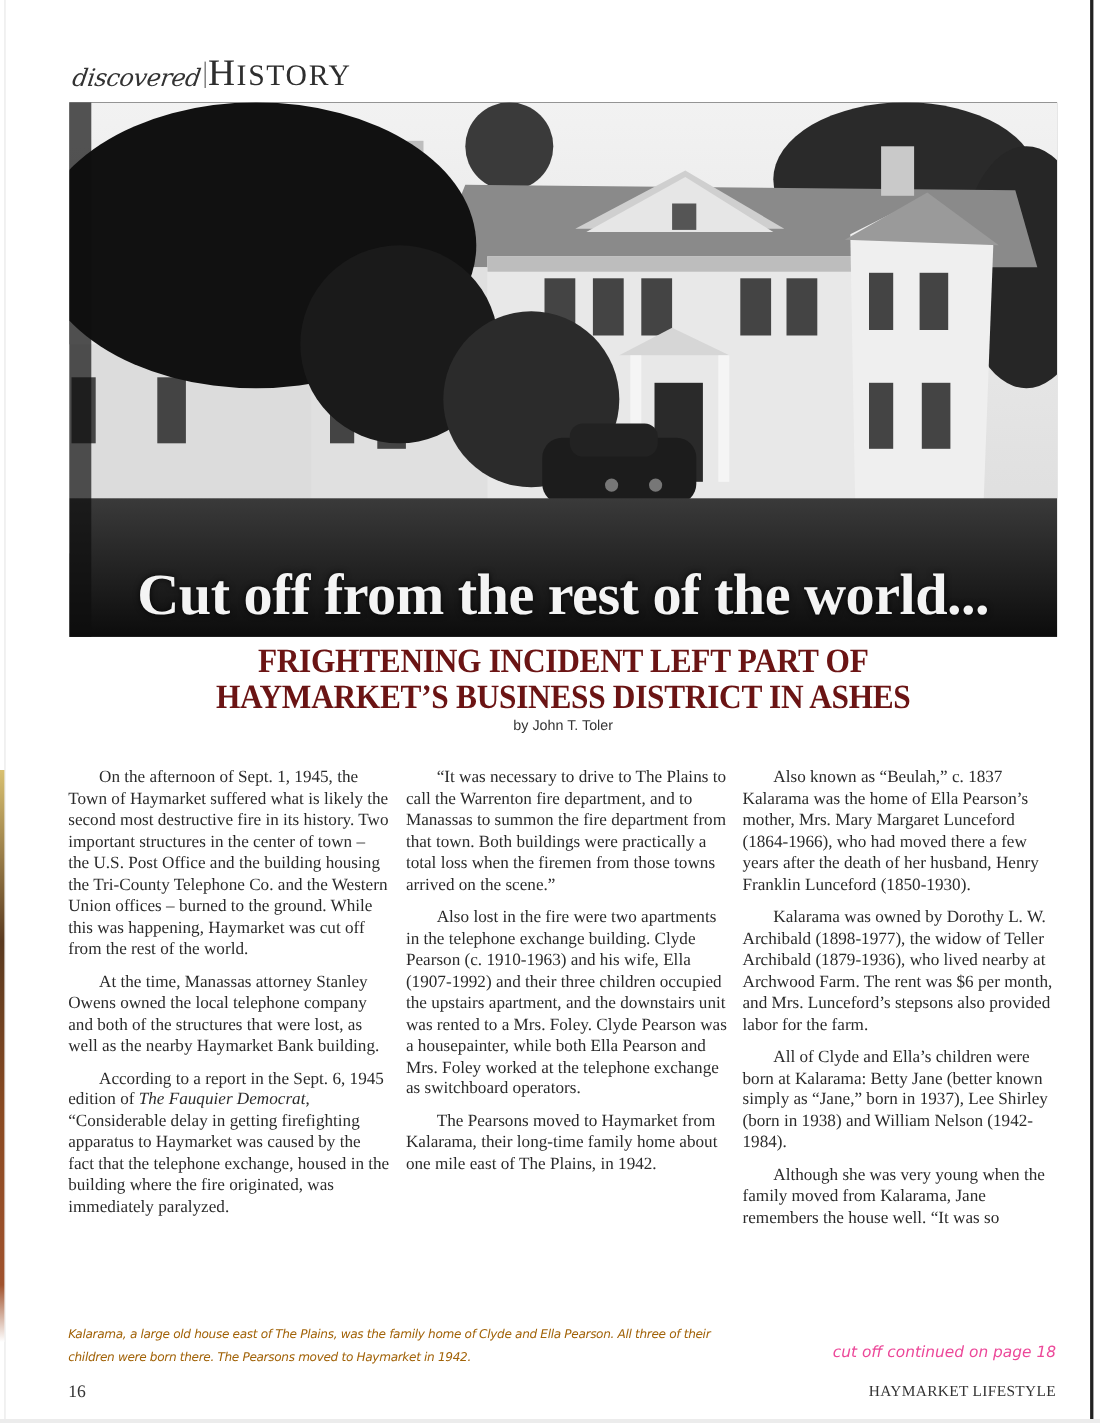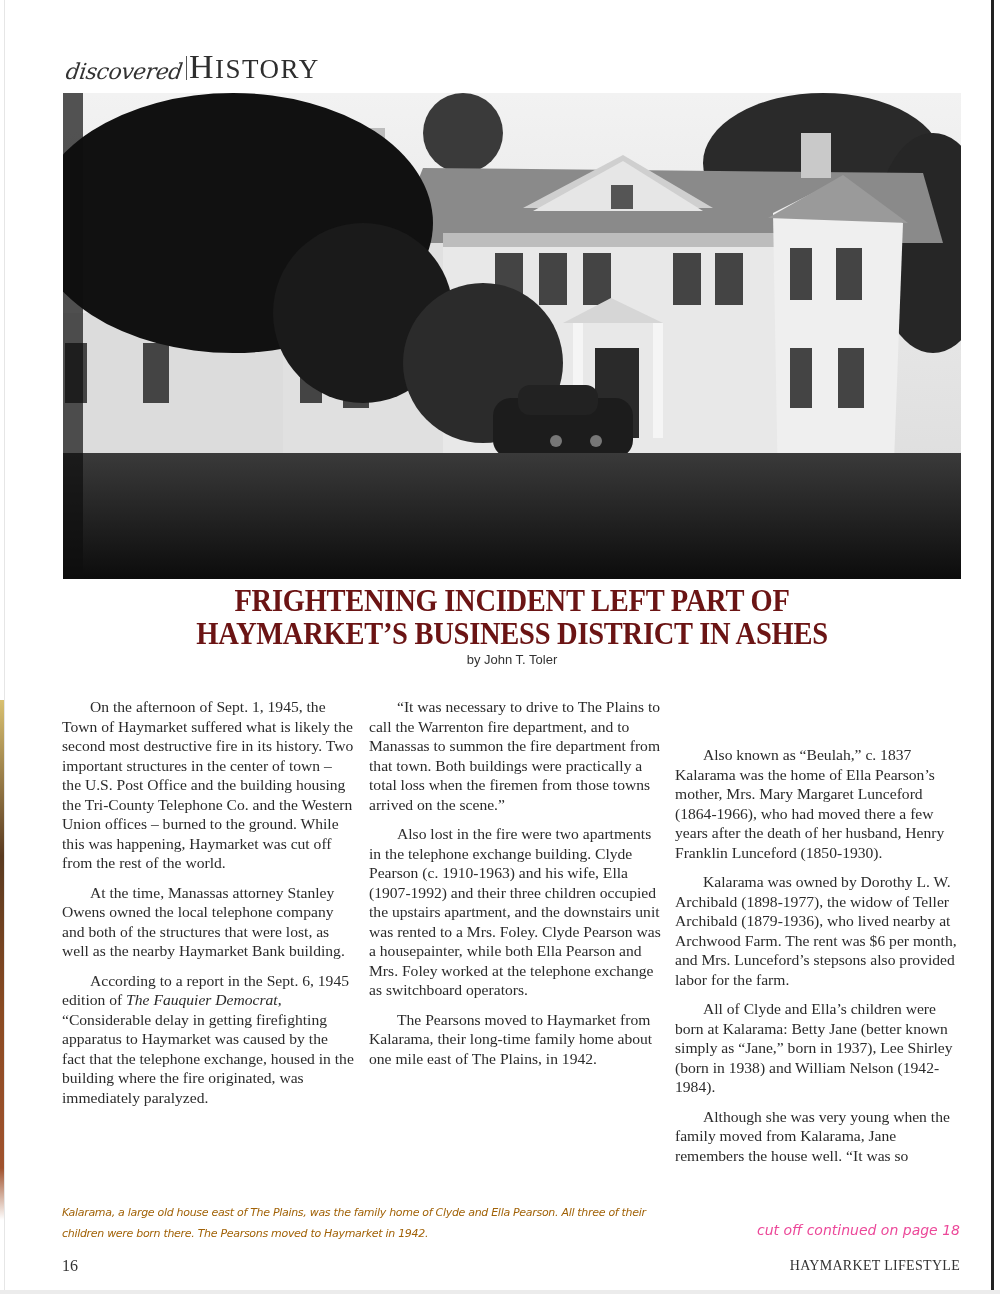--- a/index.html
+++ b/index.html
@@ -58,21 +58,21 @@
       position: absolute; left: 0; width: 1024px; top: 652px; text-align: center;
       font-family: "Liberation Sans", sans-serif; font-size: 13px; color: #333;
     }
 
     .col {
       position: absolute; top: 697px; width: 292px;
       font-family: "Liberation Serif", serif; font-size: 15.6px; line-height: 19.5px; color: #2b2b2b;
     }
     .col1 { left: 62px; }
     .col2 { left: 369px; }
-    .col3 { left: 675px; margin-top: 48px; }
+    .col3 { left: 675px; }
     .col p { margin: 0 0 10px 0; text-indent: 28px; }
     .col em { font-style: italic; }
 
     .caption {
       position: absolute; left: 62px; top: 1202px; width: 620px;
       font-family: "DejaVu Sans", sans-serif; font-style: italic;
       font-size: 11px; line-height: 21px; color: #a16207; letter-spacing: -0.3px;
     }
     .continued {
       position: absolute; left: 700px; top: 1222px; width: 260px; text-align: right;
@@ -165,20 +165,21 @@
 
     <rect x="430" y="305" width="140" height="60" rx="18" fill="#1c1c1c"></rect>
     <rect x="455" y="292" width="80" height="30" rx="12" fill="#222"></rect>
     <circle cx="493" cy="348" r="6" fill="#777"></circle>
     <circle cx="533" cy="348" r="6" fill="#777"></circle>
 
     <rect x="0" y="360" width="898" height="126" fill="url(#grass)"></rect>
 
     <rect x="0" y="0" width="20" height="486" fill="#0e0e0e" opacity="0.7"></rect>
   </svg>
+  <div class="photo-headline">Cut off from the rest of the world...</div>
 </div>
 
 <div class="subhead">
   <div>FRIGHTENING INCIDENT LEFT PART OF</div>
   <div>HAYMARKET’S BUSINESS DISTRICT IN ASHES</div>
 </div>
 <div class="byline">by John T. Toler</div>
 
 <div class="col col1">
   <p>On the afternoon of Sept. 1, 1945, the Town of Haymarket suffered what is likely the second most destructive fire in its history. Two important structures in the center of town – the U.S. Post Office and the building housing the Tri-County Telephone Co. and the Western Union offices – burned to the ground. While this was happening, Haymarket was cut off from the rest of the world.</p>

